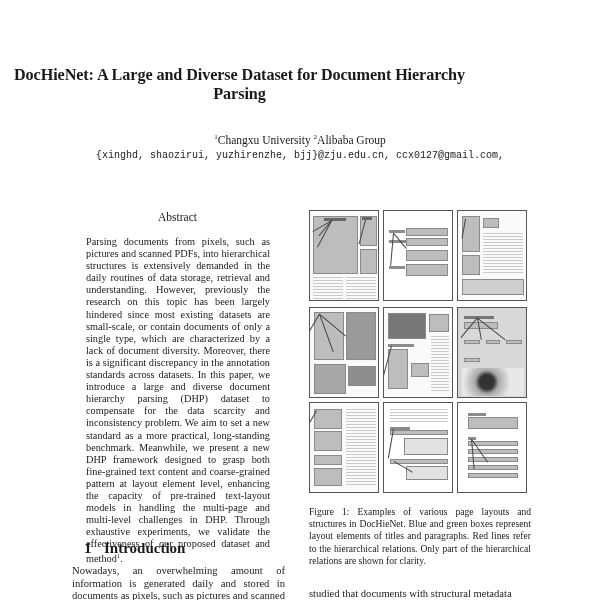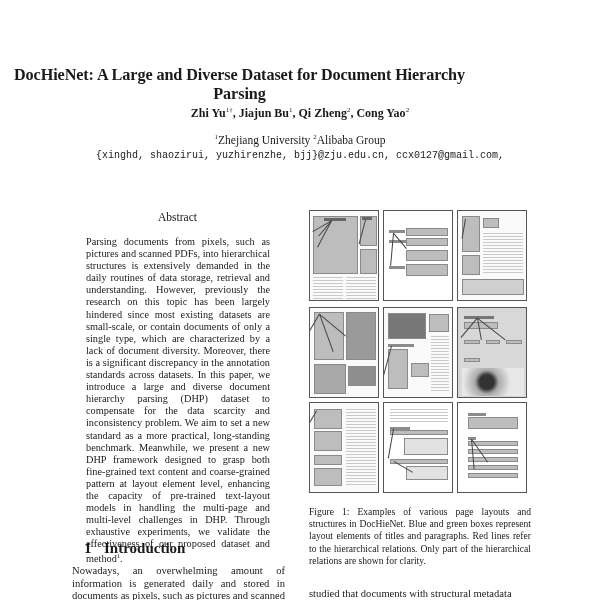--- a/index.html
+++ b/index.html
@@ -32,30 +32,24 @@
   .ttl { position:absolute; background:#8c8c8c; height:3px; }
   .ln { position:absolute; background:#444; height:1px; transform-origin:0 0; }
   .txt { position:absolute; background:repeating-linear-gradient(#c9c9c9 0 1px, transparent 1px 3px); }
 </style>
 </head>
 <body>
 
 <div class="title">DocHieNet: A Large and Diverse Dataset for Document Hierarchy Parsing</div>
 
 <div class="authors">
-  <div>
-    <span>Zhi Yu</span><sup>1†</sup>,
-    <span>Jiajun Bu</span><sup>1</sup>,
-    <span>Qi Zheng</span><sup>2</sup>,
-    <span>Cong Yao</span><sup>2</sup>
-  </div>
 </div>
 
 <div class="affil">
-  <sup>1</sup><span>Zhejiang University</span>
+  <sup>1</sup><span>Changxu University</span>
   <sup>2</sup><span>Alibaba Group</span>
 </div>
 
 <div class="emails">
   <div>{xinghd, shaozirui, yuzhirenzhe, bjj}@zju.edu.cn, ccx0127@gmail.com,</div>
 </div>
 
 <div class="abs-head">Abstract</div>
 <div class="abs-body"><span>Parsing documents from pixels, such as pictures and scanned PDFs, into hierarchical structures is extensively demanded in the daily routines of data storage, retrieval and understanding. However, previously the research on this topic has been largely hindered since most existing datasets are small-scale, or contain documents of only a single type, which are characterized by a lack of document diversity. Moreover, there is a significant discrepancy in the annotation standards across datasets. In this paper, we introduce a large and diverse document hierarchy parsing (DHP) dataset to compensate for the data scarcity and inconsistency problem. We aim to set a new standard as a more practical, long-standing benchmark. Meanwhile, we present a new DHP framework designed to grasp both fine-grained text content and coarse-grained pattern at layout element level, enhancing the capacity of pre-trained text-layout models in handling the multi-page and multi-level challenges in DHP. Through exhaustive experiments, we validate the effectiveness of our proposed dataset and method</span><sup>1</sup><span>.</span></div>
 

